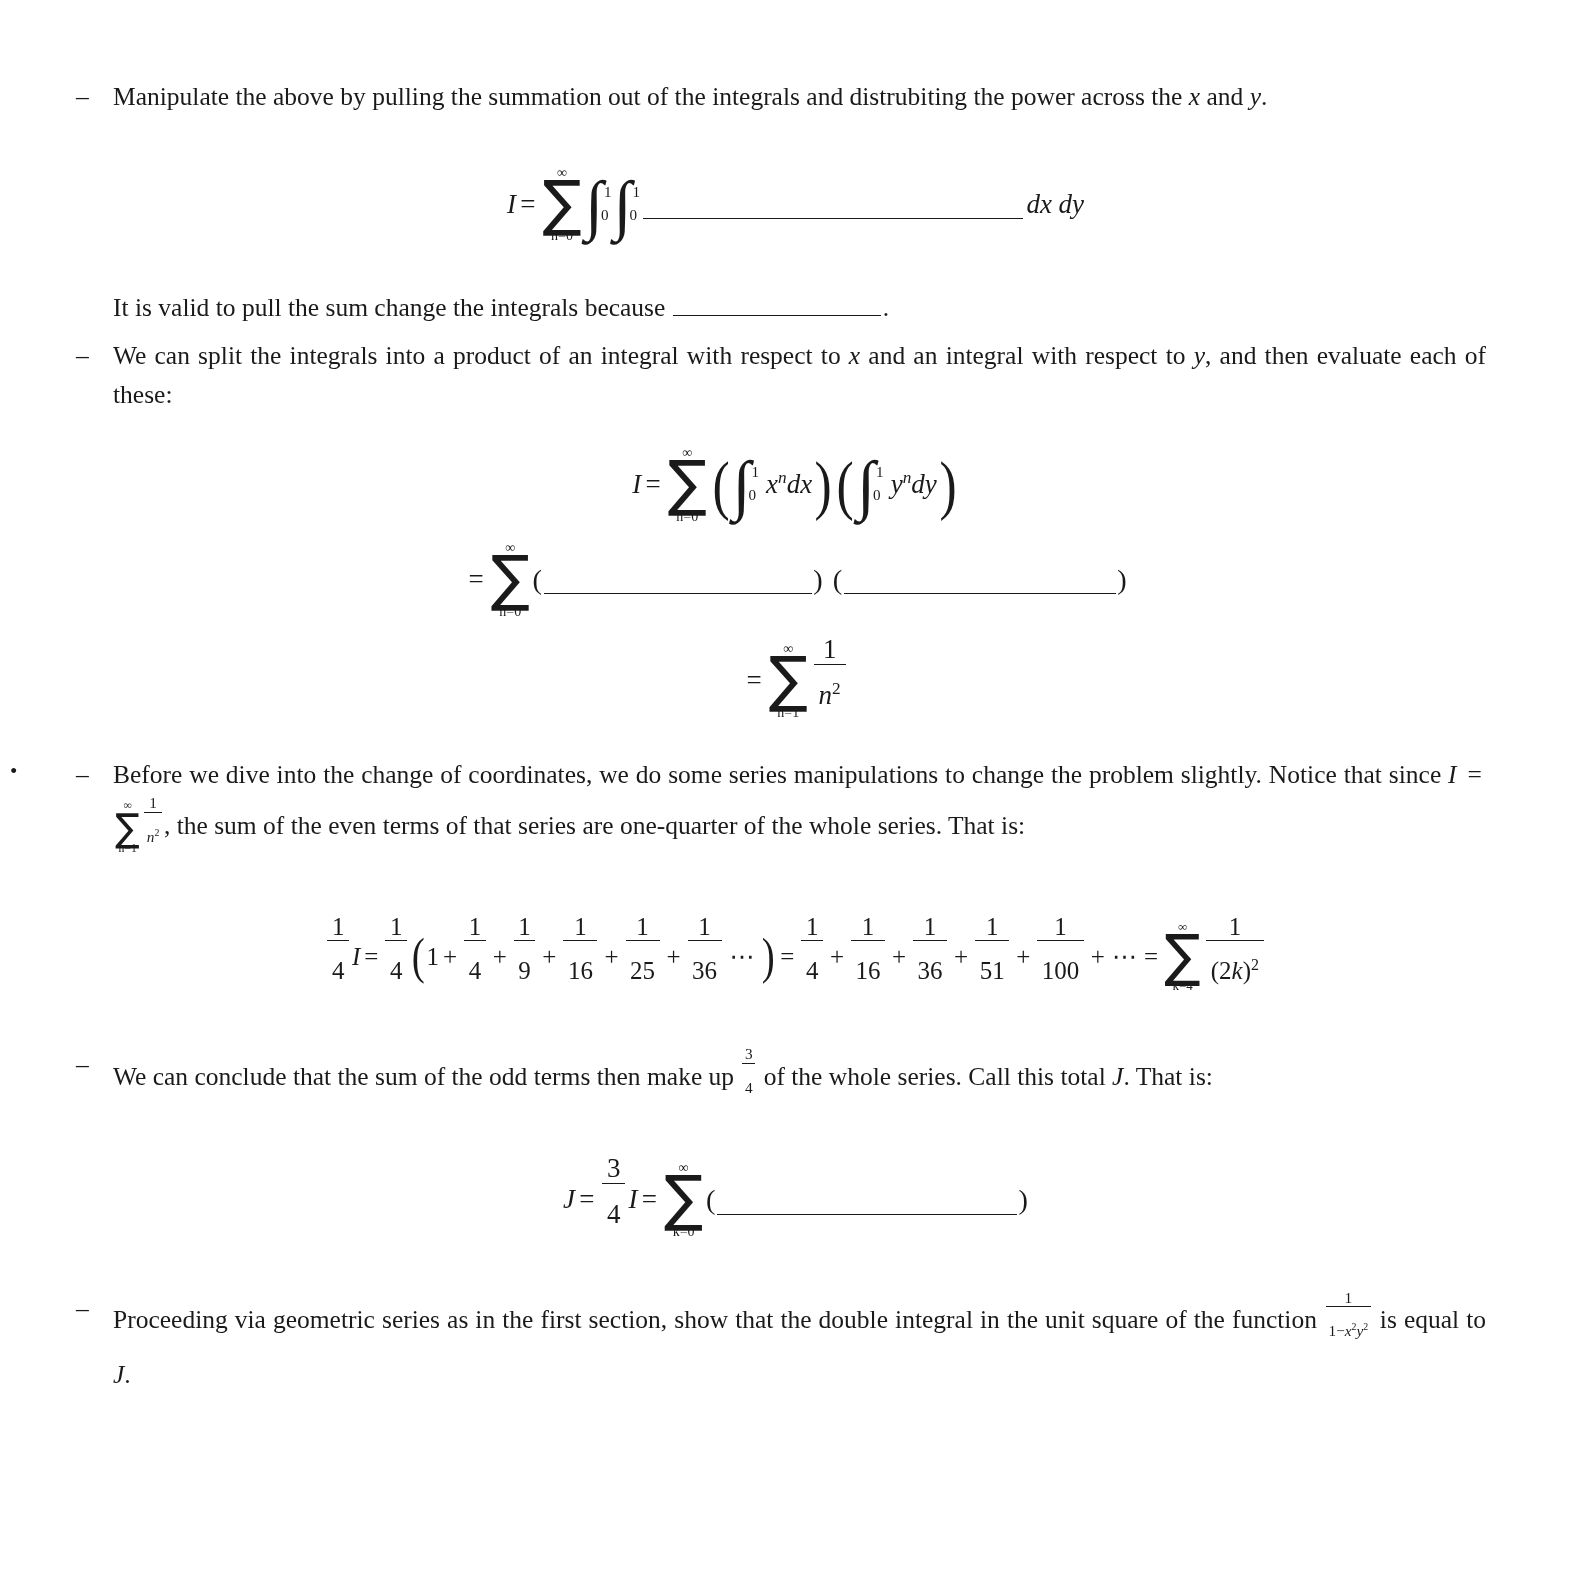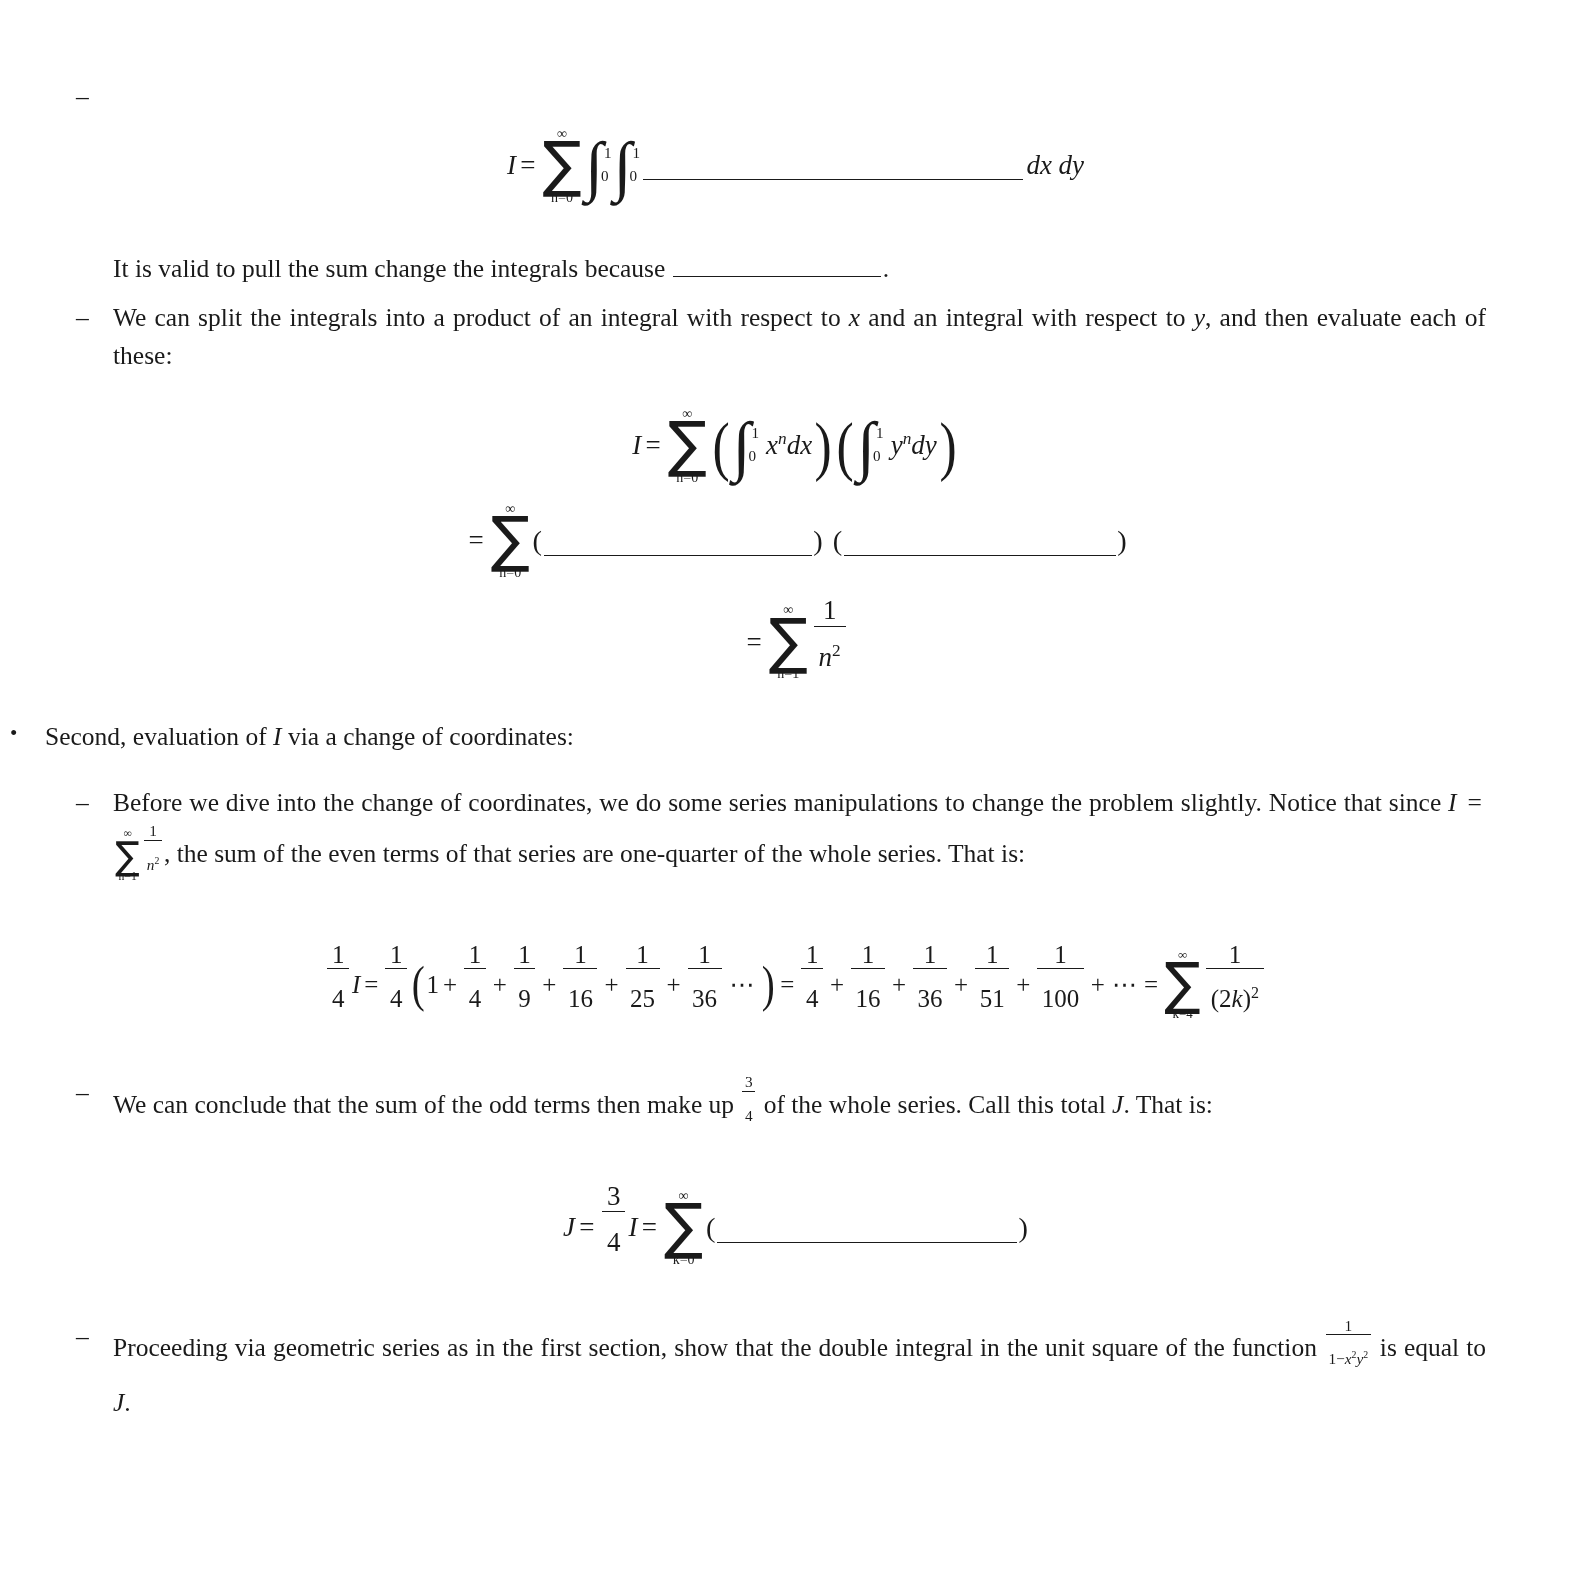--- a/index.html
+++ b/index.html
@@ -176,20 +176,22 @@
   .paren-lit { font-style: normal; font-size: 1.05em; }
   .gap-m { height: 26px; }
 </style>
 </head>
 <body>
 
 <div class="page">
 
   <div class="lvl2" style="padding-top:78px;">
     <span class="marker" style="top:78px;">–</span>
+    <span>Manipulate the above by pulling the summation out of the integrals and distrubiting the
+    power across the <span class="mi">x</span> and <span class="mi">y</span>.</span>
   </div>
 
   <div class="gap-m"></div>
 
   <div class="display" style="margin-top:22px;">
     <span class="eqrow" style="font-size:27px;">
       <span class="mi">I</span>
       <span class="mo">=</span>
       <span class="sum">
         <span class="lim top">∞</span>
@@ -293,21 +295,20 @@
       <span class="frac">
         <span class="num">1</span>
         <span class="den"><span class="mi">n</span><span class="sup n">2</span></span>
       </span>
     </span>
   </div>
 
 
   <div class="lvl1" style="margin-top:30px;">
     <span class="marker">•</span>
-    <span>Second, evaluation of <span class="mi">I</span> via a change of coordinates:</span>
   </div>
 
   <div class="lvl2" style="margin-top:28px;">
     <span class="marker">–</span>
     <span>Before we dive into the change of coordinates, we do some series manipulations to change the
     problem slightly.  Notice that since <span class="mi">I</span> <span class="mo">=</span><span class="sum" style="font-size:.92em;margin:0 .1em;">
           <span class="lim top" style="font-size:.5em;">∞</span>
           <span class="big" style="font-size:1.55em;">∑</span>
           <span class="lim bot" style="font-size:.5em;">n=1</span>
         </span><span class="frac tiny">

